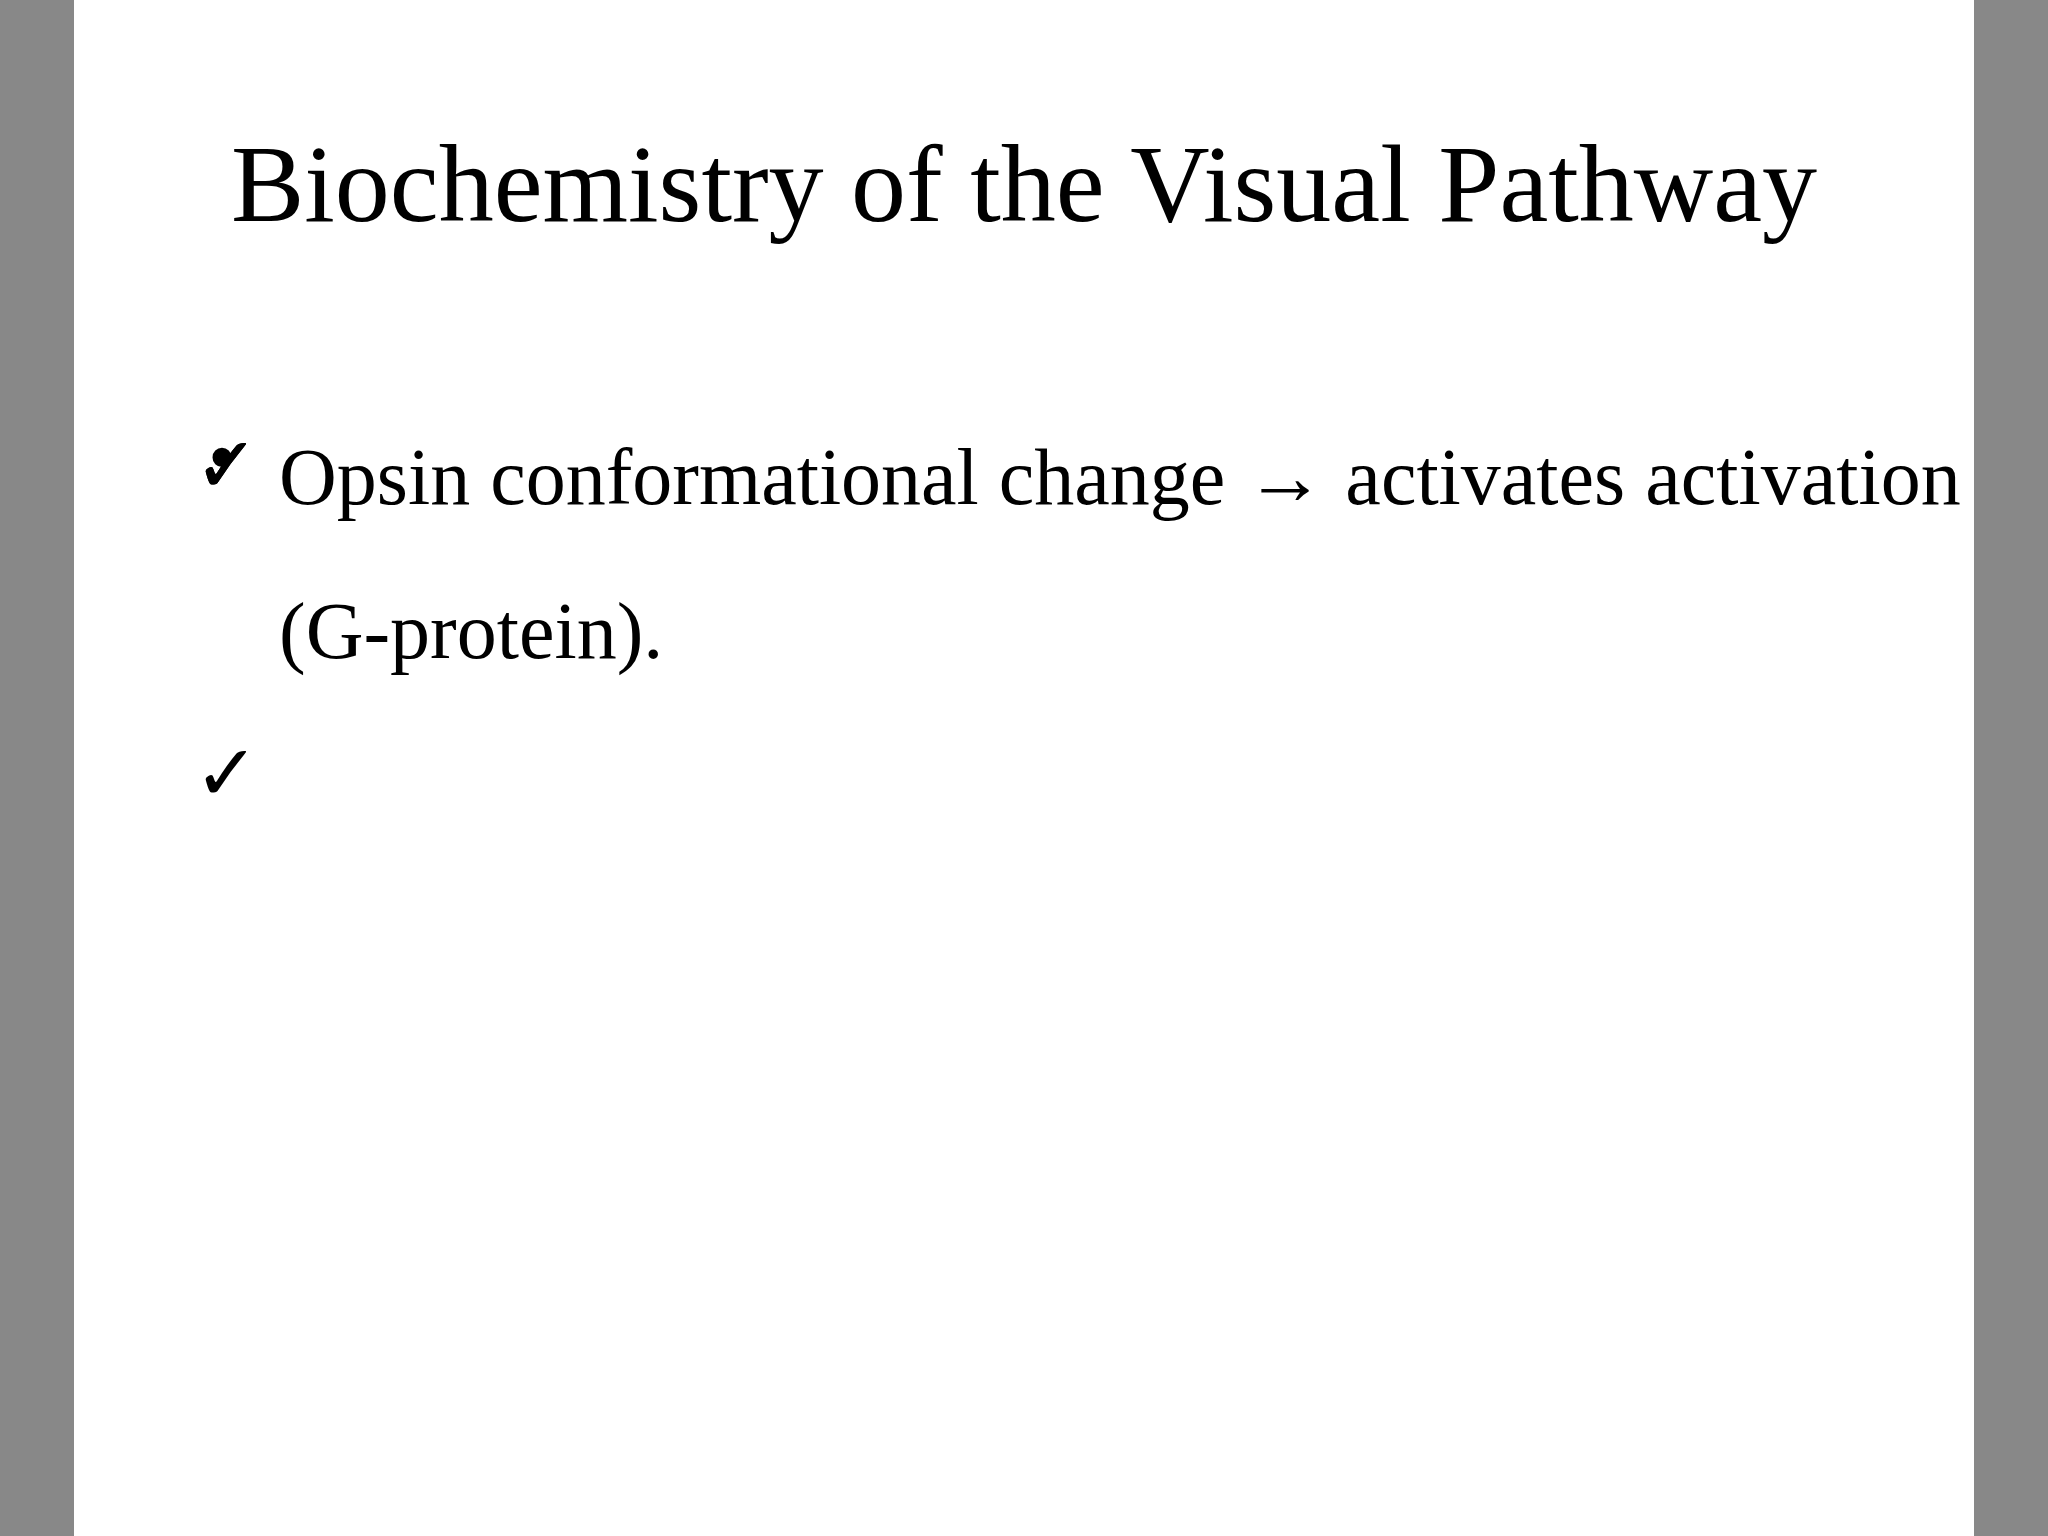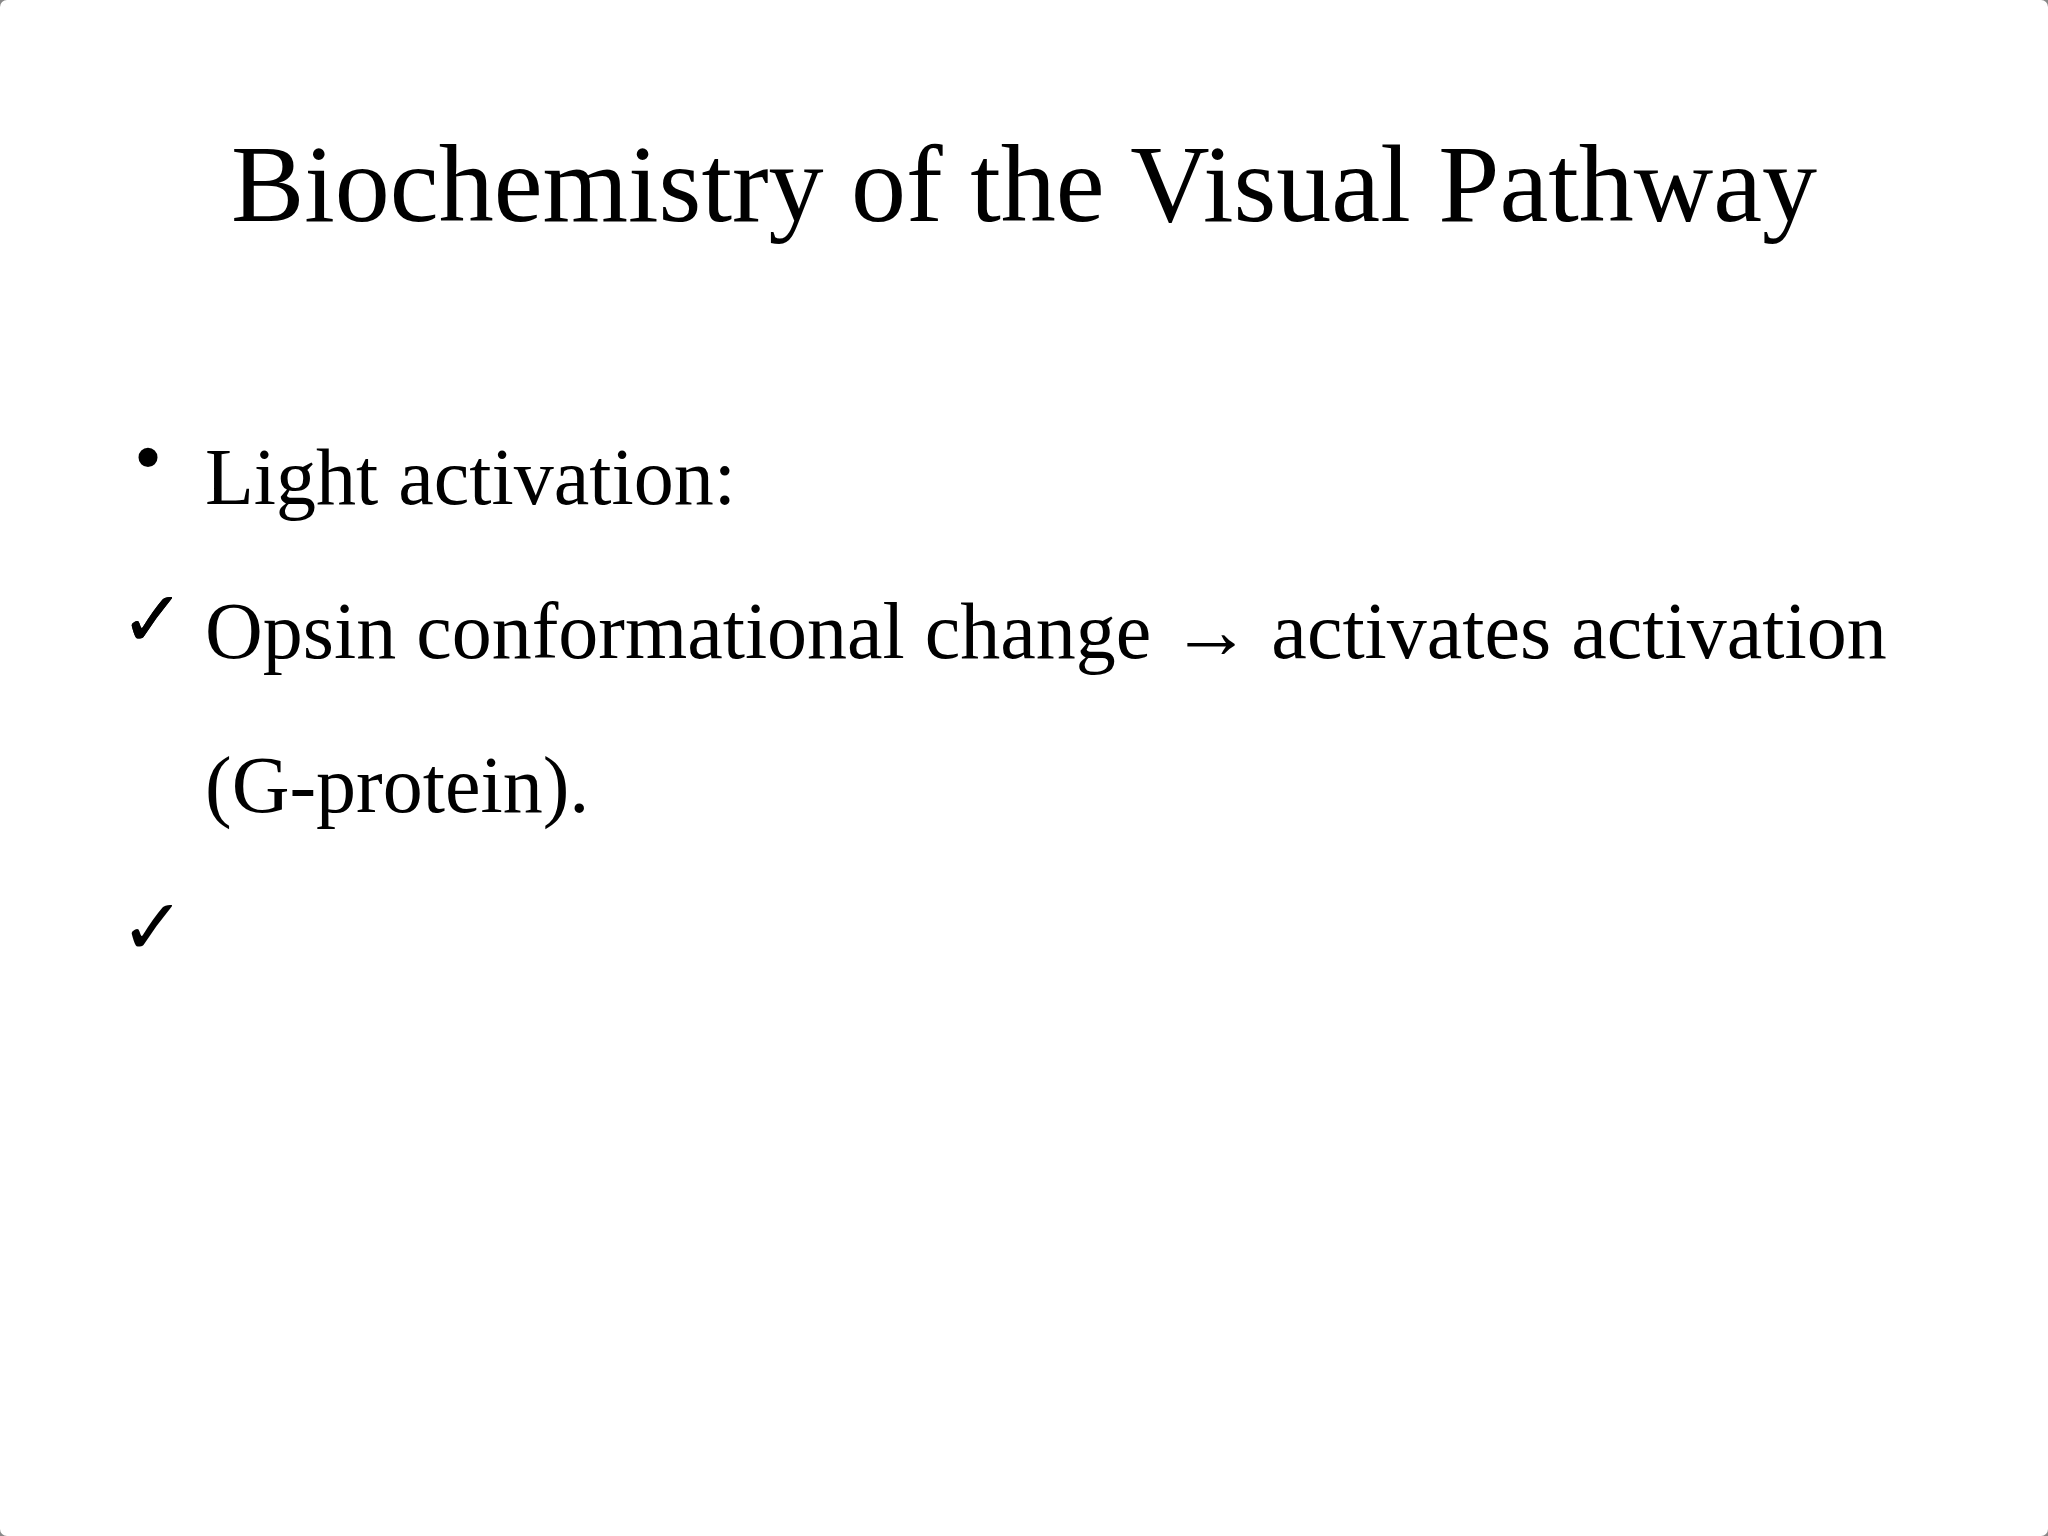--- a/index.html
+++ b/index.html
@@ -1,25 +1,24 @@
 <!DOCTYPE html>
 <html style="--slide-bg: #ffffff; --slide-text: #000000;"><head>
 <meta charset="utf-8">
 <style>
   html, body { margin: 0; padding: 0; background: #888; }
   .slide {
     position: relative;
-    width: 2048px;
+    width: 1900px;
     height: 1536px;
     margin: 0 auto;
     background: var(--slide-bg, #ffffff);
     color: var(--slide-text, #000000);
     font-family: "Liberation Serif", "DejaVu Serif", serif;
     overflow: hidden;
-    border-radius: 7px;
   }
   .slide-title {
     position: absolute;
     top: 116px;
     left: 0;
     right: 0;
     text-align: center;
     font-size: 110px;
     line-height: 1.25;
     white-space: nowrap;
@@ -56,18 +55,18 @@
     transform: translateY(-20px);
   }
   .bullet-text { display: inline; }
 </style>
 </head>
 <body>
 
 <div class="slide">
   <div class="slide-title">Biochemistry of the Visual Pathway</div>
   <div class="bullet-list" id="bullet-list">
-      <div class="bullet-item"><span class="marker marker-dot">•</span><span class="bullet-text">Light activation:</span></div>
+      <div class="bullet-item"><span class="marker marker-dot">•</span></div>
       <div class="bullet-item"><span class="marker marker-check">✓</span></div>
       <div class="bullet-item"><span class="marker marker-check">✓</span><span class="bullet-text">Opsin conformational change → activates activation (G-protein).</span></div>
       <div class="bullet-item"><span class="marker marker-check">✓</span></div>
     </div>
 </div>
 
 </body></html>

